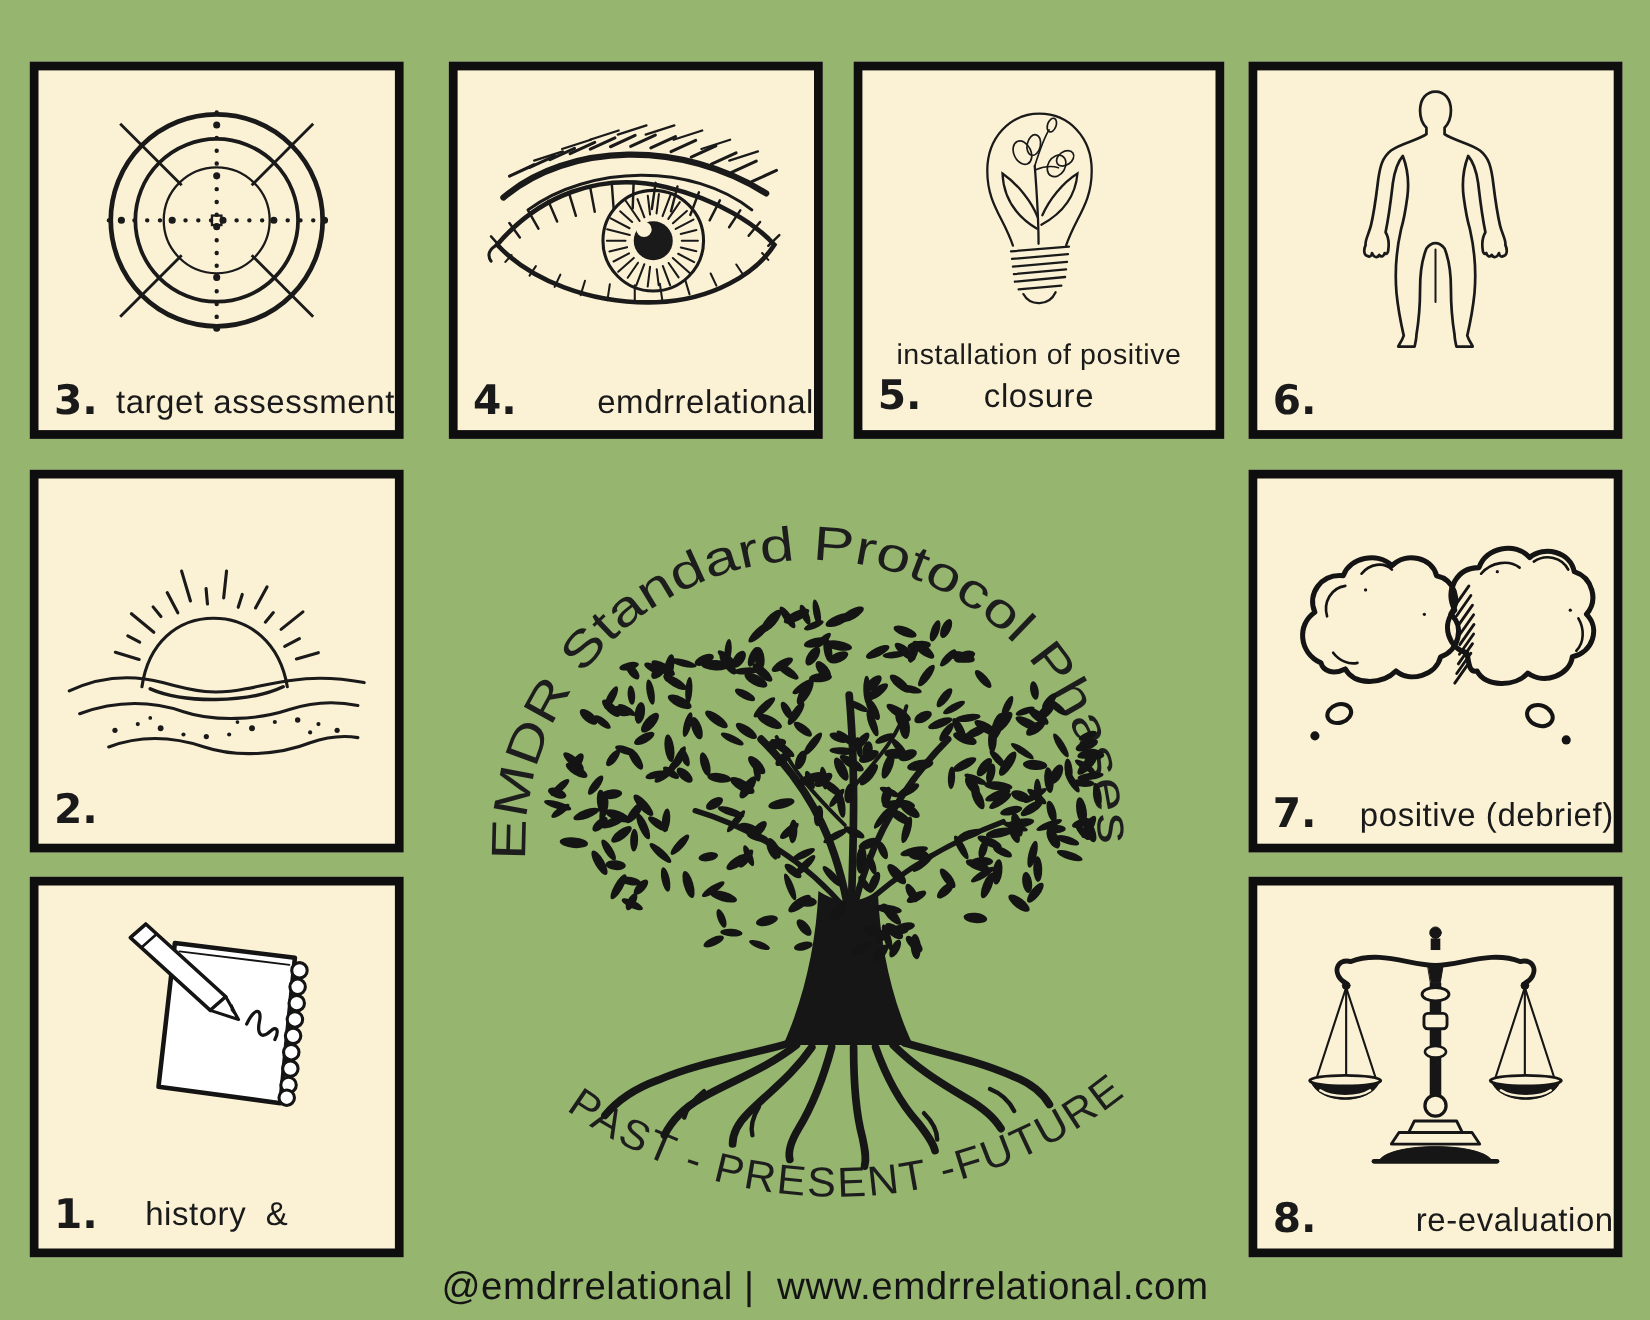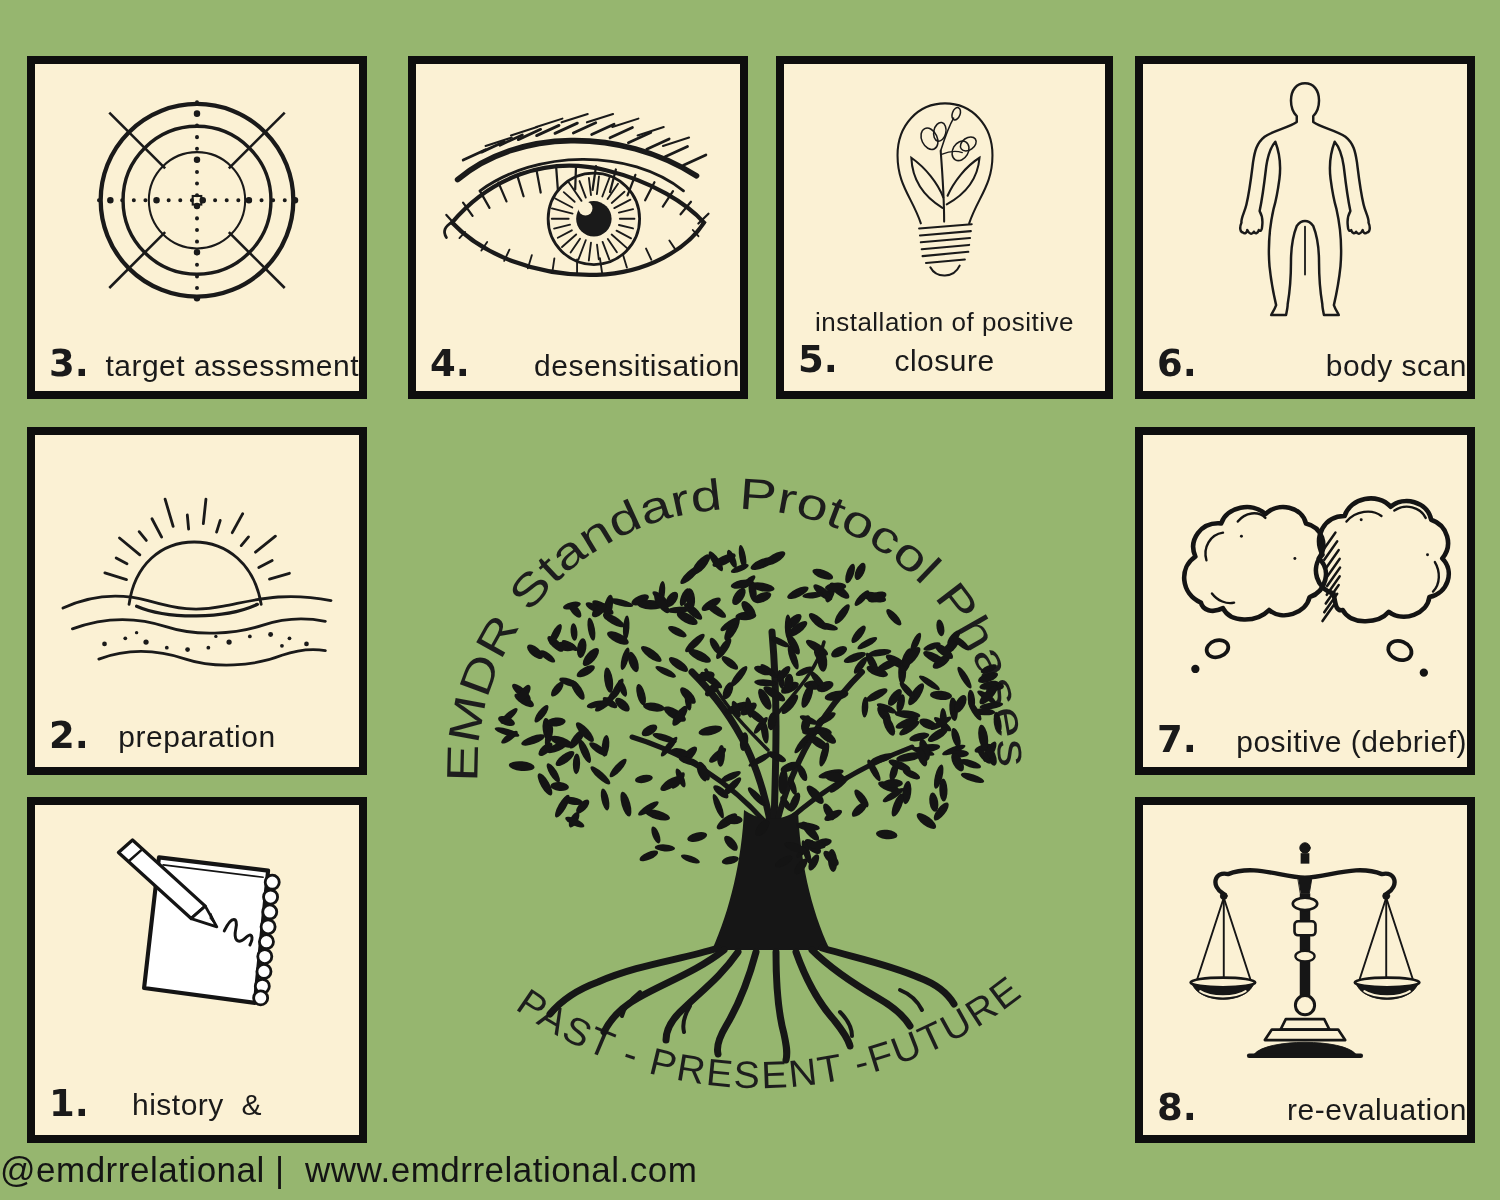--- a/index.html
+++ b/index.html
@@ -11,21 +11,21 @@
   .caption{position:relative;flex:none;height:52px;}
   .caption .lbl{position:absolute;left:0;right:0;bottom:8px;text-align:right;
                 font-size:30px;letter-spacing:.5px;white-space:pre;}
   .caption .num,.cap2 .num{position:absolute;left:14px;bottom:6px;
                 font-family:"DejaVu Sans",sans-serif;font-weight:800;font-size:37px;}
   .cap2{position:relative;flex:none;padding-bottom:10px;text-align:center;line-height:1.35;}
   .cap2 .ln{font-size:30px;letter-spacing:.5px;white-space:pre;}
   .cap2 .ln.small{font-size:26px;}
   .center-arcs{position:absolute;left:0;top:0;pointer-events:none;}
   .tree{position:absolute;left:480px;top:520px;}
-  .footer{position:absolute;left:0;right:0;top:1150px;text-align:left;font-size:35px;
+  .footer{position:absolute;left:0;right:0;top:1150px;text-align:center;font-size:35px;
           letter-spacing:.5px;white-space:pre;color:#141414;}
   svg{display:block;}
 </style>
 </head>
 <body>
 
 <div class="poster">
 
   <svg class="center-arcs" width="1500" height="1200" viewBox="0 0 1500 1200">
     <defs>
@@ -510,21 +510,21 @@
             <line x1="188.48" y1="180.07999999999998" x2="190.7672797707026" y2="195.56942828725158" stroke="#1a1a1a" stroke-width="2" stroke-linecap="round"></line>
             <line x1="213.11999999999998" y1="176.22" x2="217.35810762199986" y2="190.2572896756381" stroke="#1a1a1a" stroke-width="2" stroke-linecap="round"></line>
             <line x1="237.92000000000004" y1="169.92000000000002" x2="243.5038811422801" y2="181.78635145339774" stroke="#1a1a1a" stroke-width="2" stroke-linecap="round"></line>
             <line x1="262.88" y1="161.18" x2="269.0575756960078" y2="170.4779988948779" stroke="#1a1a1a" stroke-width="2" stroke-linecap="round"></line>
             <line x1="288" y1="150" x2="294.0221754572297" y2="156.68830342929655" stroke="#1a1a1a" stroke-width="2" stroke-linecap="round"></line>
           </g>
       </svg>
     </div>
     <div class="caption">
       <span class="num">4.</span>
-      <span class="lbl">desensitisation</span>
+      <span class="lbl">emdrrelational</span>
     </div>
   </div>
 
   <div class="card" style="left:776px;top:56px;width:337px;height:343px">
     <div class="icon-wrap">
       <svg viewBox="0 0 220 270" width="190" height="233">
         <g stroke="#1a1a1a" fill="none" stroke-width="2.4" stroke-linecap="round">
           <path d="M 82,180 C 72,150 55,136 55,101 C 55,66 79,41 110,41 C 141,41 165,66 165,101 C 165,136 148,150 138,180"></path>
           <path d="M 80,186 L 141,181"></path>
           <path d="M 81,194 L 140,189"></path>
@@ -557,21 +557,20 @@
     <div class="icon-wrap">
       <svg viewBox="0 0 220 320" width="182" height="264">
         <g stroke="#1a1a1a" fill="none" stroke-width="3" stroke-linejoin="round" stroke-linecap="round">
           <path d="M 110,16 C 100,16 93,24 93,37 C 93,45 96,52 100,56 L 100,63 C 90,70 72,73 61,81 C 51,89 49,99 47,112 C 45,128 43,146 39,163 C 37,172 32,180 33,185 C 30,192 32,197 35,197 C 37,199 40,197 40,194 C 42,199 46,200 48,196 C 50,199 53,198 54,194 C 56,196 58,194 58,190 C 59,183 58,176 55,171 C 59,152 61,134 63,117 C 65,103 68,94 74,87 C 79,100 81,116 79,132 C 77,147 75,158 72,168 C 67,190 65,214 67,238 C 69,258 72,272 75,285 C 73,291 70,294 69,297 L 87,297 C 88,292 89,288 89,284 C 92,266 93,250 93,233 C 93,214 96,199 100,189 C 103,185 106,183 110,183 C 114,183 117,185 120,189 C 124,199 127,214 127,233 C 127,250 128,266 131,284 C 131,288 132,292 133,297 L 151,297 C 150,294 147,291 145,285 C 148,272 151,258 153,238 C 155,214 153,190 148,168 C 145,158 143,147 141,132 C 139,116 141,100 146,87 C 152,94 155,103 157,117 C 159,134 161,152 165,171 C 162,176 161,183 162,190 C 162,194 164,196 166,194 C 167,198 170,199 172,196 C 174,200 178,199 180,194 C 180,197 183,199 185,197 C 188,197 190,192 187,185 C 188,180 183,172 181,163 C 177,146 175,128 173,112 C 171,99 169,89 159,81 C 148,73 130,70 120,63 L 120,56 C 124,52 127,45 127,37 C 127,24 120,16 110,16 Z"></path>
           <line x1="110" y1="190" x2="110" y2="248" stroke-width="2.2"></line>
         </g>
       </svg>
     </div>
     <div class="caption">
       <span class="num">6.</span>
-      <span class="lbl">body scan</span>
     </div>
   </div>
 
   <div class="card" style="left:27px;top:427px;width:340px;height:348px">
     <div class="icon-wrap">
       <svg viewBox="0 0 320 220" width="302" height="208">
         <g id="sun-rays">
             <line x1="85.3208385468093" y1="113.77975044107204" x2="62.369524403696445" y2="106.76282952772635" stroke="#1a1a1a" stroke-width="3" stroke-linecap="round"></line>
             <line x1="85.80085701224871" y1="97.12476685813648" x2="74.3546514166296" y2="90.96162014052398" stroke="#1a1a1a" stroke-width="3" stroke-linecap="round"></line>
             <line x1="99.44099354904002" y1="87.55577677909959" x2="77.86662275131792" y2="69.70790506613628" stroke="#1a1a1a" stroke-width="3" stroke-linecap="round"></line>
@@ -607,21 +606,20 @@
             <circle cx="258" cy="176" r="2"></circle>
           <circle cx="276" cy="182" r="2.5"></circle>
             <circle cx="96" cy="170" r="1.8"></circle>
           <circle cx="180" cy="174" r="1.8"></circle>
             <circle cx="250" cy="184" r="2"></circle>
         </g>
       </svg>
     </div>
     <div class="cap2">
       <span class="num">2.</span>
-      <div class="ln">preparation</div>
     </div>
   </div>
 
   <div class="card" style="left:1135px;top:427px;width:340px;height:348px">
     <div class="icon-wrap">
       <svg viewBox="0 0 330 260" width="304" height="240">
         <g stroke="#141414" fill="none" stroke-width="5" stroke-linejoin="round" stroke-linecap="round">
           <path d="M 52,160 C 30,150 28,122 46,110 C 38,92 52,72 74,74 C 80,56 108,50 122,64 C 136,50 162,56 166,74 C 184,78 190,98 180,112 C 194,124 188,148 170,154 C 166,172 140,180 126,168 C 112,182 84,182 76,166 C 64,172 54,168 52,160 Z"></path>
           <path d="M 196,150 C 178,146 170,122 184,108 C 174,88 186,66 208,66 C 214,46 244,40 258,56 C 272,44 298,50 302,70 C 320,76 326,98 314,112 C 328,126 320,150 300,154 C 298,172 272,182 256,170 C 244,184 214,184 206,168 C 198,170 198,160 196,150 Z"></path>
         </g>

